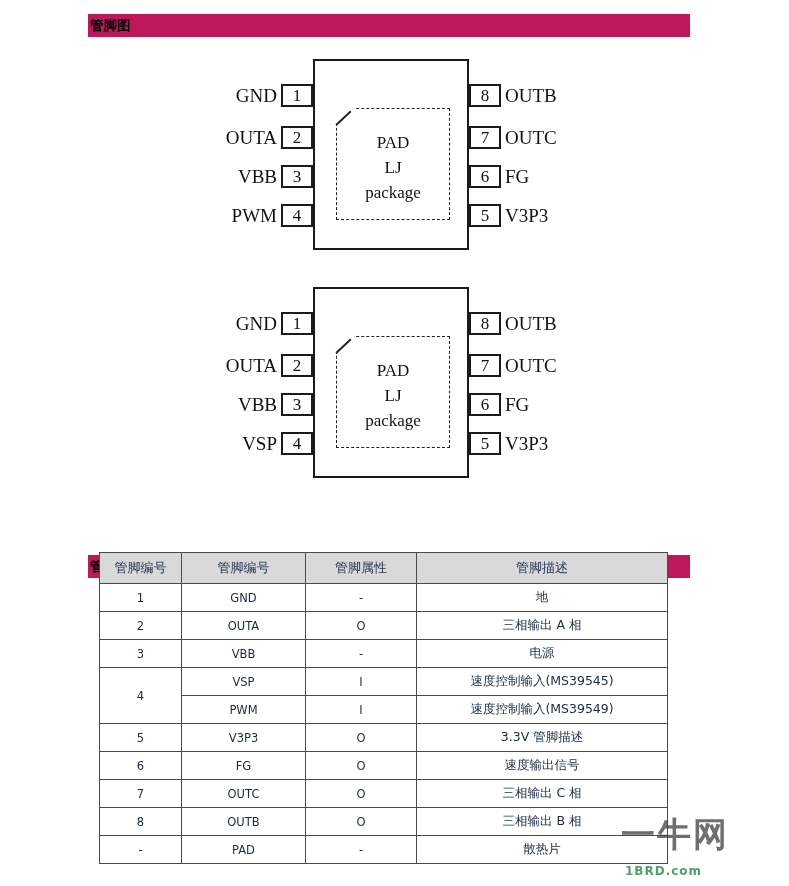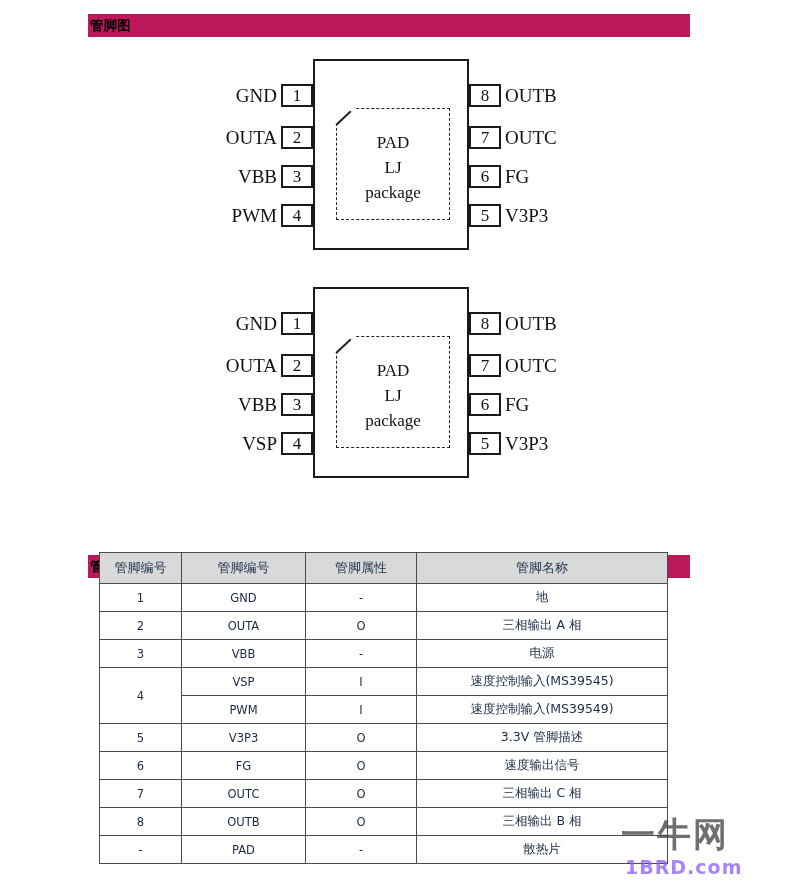--- a/index.html
+++ b/index.html
@@ -173,23 +173,23 @@
     font-weight: bold;
     color: #404040;
     letter-spacing: 2px;
     white-space: nowrap;
   }
   #watermark .wm-en {
     position: absolute;
     bottom: 2px;
     left: 12px;
     font-family: "DejaVu Sans", sans-serif;
-    font-size: 19px;
+    font-size: 12px;
     font-weight: bold;
-    color: #8b5cf6;
+    color: #15803d;
     letter-spacing: 1px;
     white-space: nowrap;
   }
 </style>
 </head>
 <body>
 
 <div class="section-bar" id="bar-pinout">
   <span class="section-title">管脚图</span>
 </div>
@@ -281,21 +281,21 @@
     <col class="col-num">
       <col class="col-name">
       <col class="col-attr">
       <col class="col-desc">
   </colgroup>
   <thead>
     <tr>
       <th>管脚编号</th>
       <th>管脚编号</th>
       <th>管脚属性</th>
-      <th>管脚名称</th>
+      <th>管脚描述</th>
     </tr>
   </thead>
   <tbody>
     <tr>
       <td>1</td>
       <td>GND</td>
       <td>-</td>
       <td class="cn">地</td>
     </tr>
     <tr>

